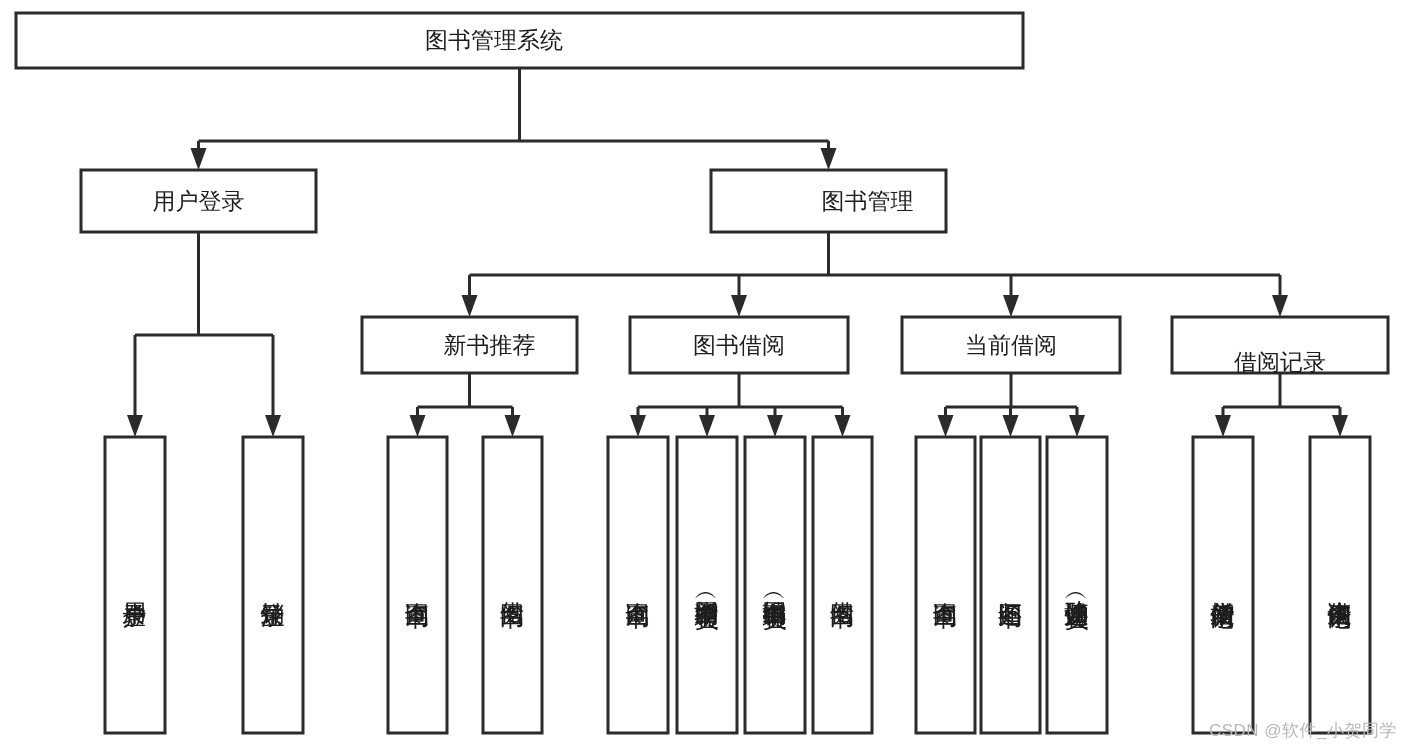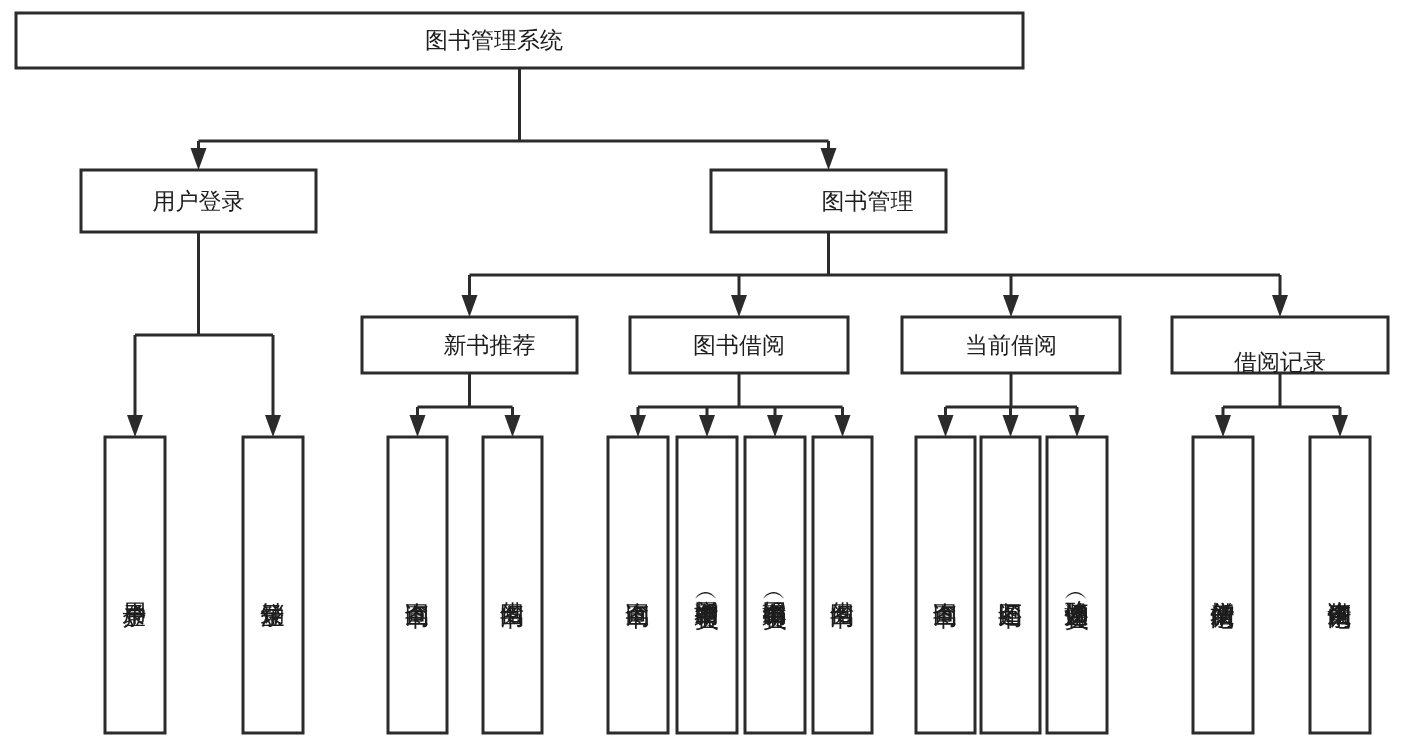--- a/index.html
+++ b/index.html
@@ -219,13 +219,14 @@
       <div class="vlabel-wrap" style="left: 1047px; top: 437px; width: 60px; height: 296px;">
         <div class="vlabel-text">确认归还（管理员）</div>
       </div>
       <div class="vlabel-wrap" style="left: 1193px; top: 437px; width: 60px; height: 296px;">
         <div class="vlabel-text">新增借阅记录</div>
       </div>
       <div class="vlabel-wrap" style="left: 1310px; top: 437px; width: 60px; height: 296px;">
         <div class="vlabel-text">查询借阅记录</div>
       </div>
     </div>
+  <div id="watermark">CSDN @软件_小贺同学</div>
 </div>
 
 </body></html>

